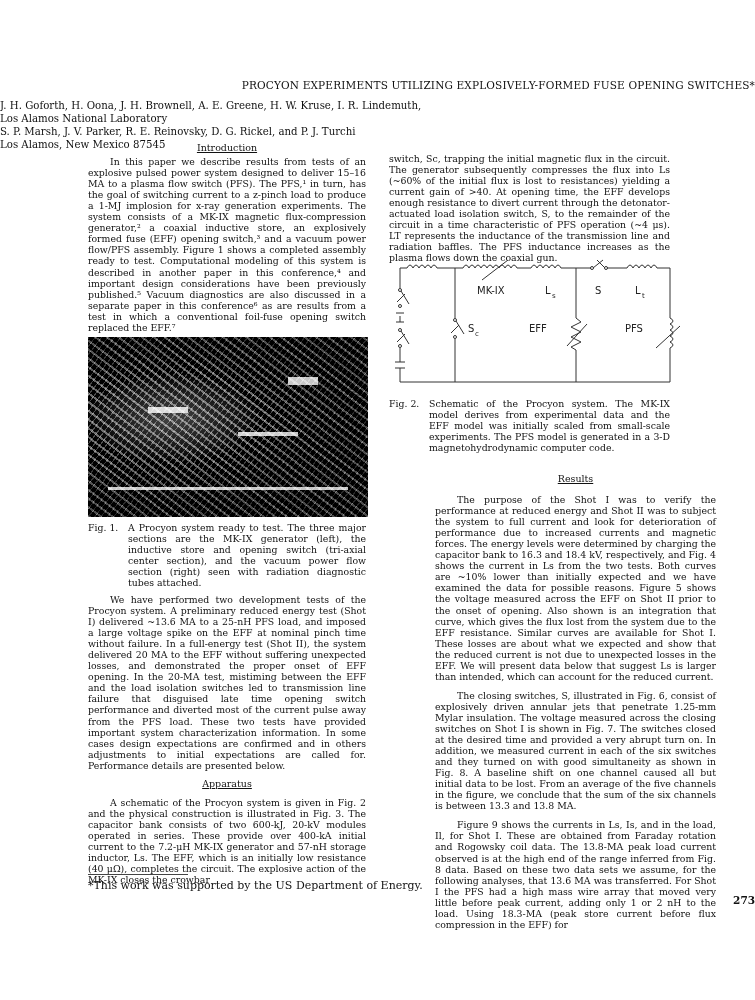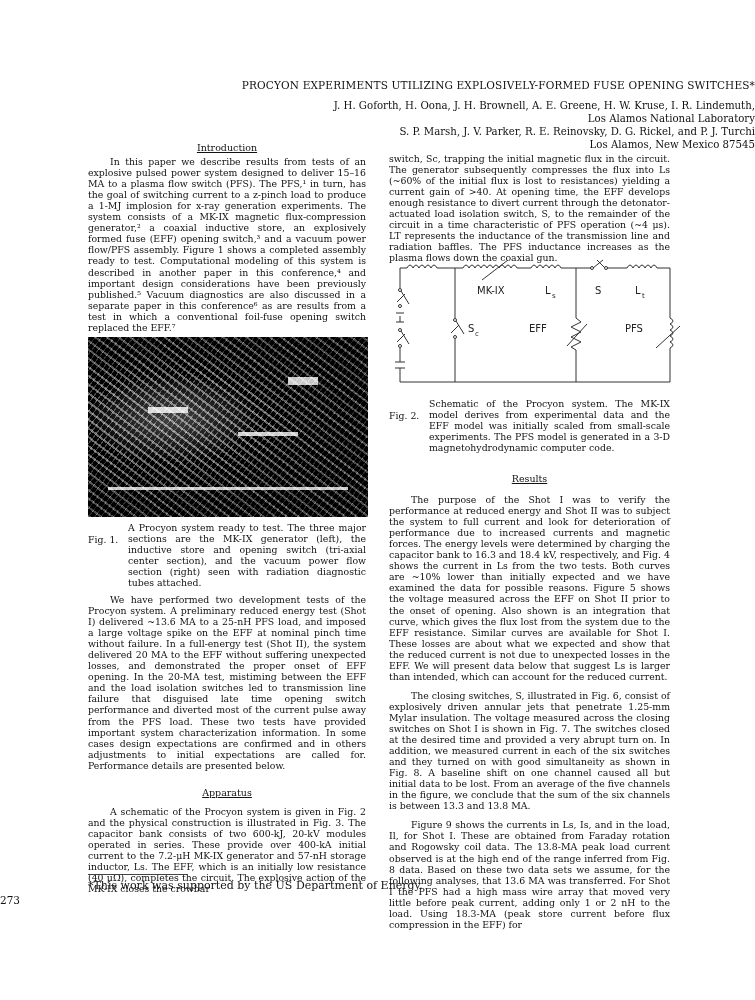--- a/index.html
+++ b/index.html
@@ -1,41 +1,41 @@
 <!DOCTYPE html>
 <html><head>
 <meta charset="utf-8">
 <style>
   html, body { margin: 0; padding: 0; background: #ffffff; }
   body { width: 755px; height: 1000px; position: relative; overflow: hidden;
          font-family: "DejaVu Serif", "Liberation Serif", serif; color: #111; }
   .title { position: absolute; left: 0; width: 755px; top: 79px; text-align: right;
            font-size: 10.5px; letter-spacing: 0.15px; }
-  .authors { position: absolute; left: 0; width: 755px; top: 99px; text-align: right;
+  .authors { position: absolute; left: 0; width: 755px; top: 99px; text-align: left;
              font-size: 10.2px; line-height: 13px; }
   .col { position: absolute; font-size: 9.35px; line-height: 11.05px; text-align: justify; }
   .col p { margin: 0; }
   .indent { text-indent: 22px; }
   .heading { text-align: center; text-decoration: underline; margin: 0; font-size: 9.5px; }
   .left { left: 88px; width: 278px; }
   .right { left: 389px; width: 281px; }
   .photo { position: absolute; left: 88px; top: 337px; width: 280px; height: 180px;
            background:
              repeating-linear-gradient(37deg, rgba(255,255,255,0.35) 0 2px, transparent 2px 7px),
              repeating-linear-gradient(-52deg, rgba(255,255,255,0.25) 0 1px, transparent 1px 5px),
              radial-gradient(ellipse at 30% 45%, #555 0%, #111 45%, #000 70%),
              #000;
            filter: contrast(1.4); }
   .photo .hl { position: absolute; background: #ddd; opacity: 0.8; }
   .caption { position: absolute; font-size: 9.35px; line-height: 11.05px; text-align: justify; }
-  .caption .lbl { position: absolute; left: 0; top: 0; margin-top: 12px; }
+  .caption .lbl { position: absolute; left: 0; top: 0; }
   .caption .txt { margin-left: 40px; }
   .footnote-rule { position: absolute; left: 88px; top: 874px; width: 100px; border-top: 1px solid #444; }
   .footnote { position: absolute; left: 88px; top: 879px; font-size: 11px; }
-  .pagenum { position: absolute; left: 0; width: 755px; top: 894px; text-align: left; font-size: 10.5px; }
+  .pagenum { position: absolute; left: 0; width: 755px; top: 894px; text-align: right; font-size: 10.5px; font-weight: bold; }
   .circuit { position: absolute; left: 395px; top: 258px; width: 290px; height: 128px; }
   .circuit text { font-family: "DejaVu Sans", "Liberation Sans", sans-serif; font-size: 10px; fill: #222; }
 </style>
 </head>
 <body>
 
 <div class="title">PROCYON EXPERIMENTS UTILIZING EXPLOSIVELY-FORMED FUSE OPENING SWITCHES*</div>
 <div class="authors">
   <div>J. H. Goforth, H. Oona, J. H. Brownell, A. E. Greene, H. W. Kruse, I. R. Lindemuth,</div>
   <div>Los Alamos National Laboratory</div>
@@ -55,21 +55,21 @@
   <div class="hl" style="left:200px;top:40px;width:30px;height:8px;"></div>
 </div>
 
 <div class="caption" style="left:88px;top:522px;width:278px;">
   <span class="lbl">Fig. 1.</span>
   <div class="txt">A Procyon system ready to test. The three major sections are the MK-IX generator (left), the inductive store and opening switch (tri-axial center section), and the vacuum power flow section (right) seen with radiation diagnostic tubes attached.</div>
 </div>
 
 <div class="col left" style="top:594px;">
   <p class="indent">We have performed two development tests of the Procyon system. A preliminary reduced energy test (Shot I) delivered ~13.6 MA to a 25-nH PFS load, and imposed a large voltage spike on the EFF at nominal pinch time without failure. In a full-energy test (Shot II), the system delivered 20 MA to the EFF without suffering unexpected losses, and demonstrated the proper onset of EFF opening. In the 20-MA test, mistiming between the EFF and the load isolation switches led to transmission line failure that disguised late time opening switch performance and diverted most of the current pulse away from the PFS load. These two tests have provided important system characterization information. In some cases design expectations are confirmed and in others adjustments to initial expectations are called for. Performance details are presented below.</p>
-  <p class="heading" style="margin-top:16px;">Apparatus</p>
+  <p class="heading" style="margin-top:7px;">Apparatus</p>
   <p class="indent" style="margin-top:8px;">A schematic of the Procyon system is given in Fig. 2 and the physical construction is illustrated in Fig. 3. The capacitor bank consists of two 600-kJ, 20-kV modules operated in series. These provide over 400-kA initial current to the 7.2-μH MK-IX generator and 57-nH storage inductor, Ls. The EFF, which is an initially low resistance (40 μΩ), completes the circuit. The explosive action of the MK-IX closes the crowbar</p>
 </div>
 
 <div class="footnote-rule"></div>
 <div class="footnote">*This work was supported by the US Department of Energy.</div>
 
 <div class="col right" style="top:153px;">
   <p>switch, Sc, trapping the initial magnetic flux in the circuit. The generator subsequently compresses the flux into Ls (~60% of the initial flux is lost to resistances) yielding a current gain of &gt;40. At opening time, the EFF develops enough resistance to divert current through the detonator-actuated load isolation switch, S, to the remainder of the circuit in a time characteristic of PFS operation (~4 μs). LT represents the inductance of the transmission line and radiation baffles. The PFS inductance increases as the plasma flows down the coaxial gun.</p>
 </div>
 
@@ -139,20 +139,20 @@
   <text x="80" y="78" style="font-size:7px">c</text>
   <text x="134" y="74">EFF</text>
   <text x="230" y="74">PFS</text>
 </svg>
 
 <div class="caption" style="left:389px;top:398px;width:281px;">
   <span class="lbl">Fig. 2.</span>
   <div class="txt">Schematic of the Procyon system. The MK-IX model derives from experimental data and the EFF model was initially scaled from small-scale experiments. The PFS model is generated in a 3-D magnetohydrodynamic computer code.</div>
 </div>
 
-<div class="col right" style="top:473px;">
+<div class="col right" style="top:473px;margin-left:46px;">
   <p class="heading">Results</p>
   <p class="indent" style="margin-top:10px;">The purpose of the Shot I was to verify the performance at reduced energy and Shot II was to subject the system to full current and look for deterioration of performance due to increased currents and magnetic forces. The energy levels were determined by charging the capacitor bank to 16.3 and 18.4 kV, respectively, and Fig. 4 shows the current in Ls from the two tests. Both curves are ~10% lower than initially expected and we have examined the data for possible reasons. Figure 5 shows the voltage measured across the EFF on Shot II prior to the onset of opening. Also shown is an integration that curve, which gives the flux lost from the system due to the EFF resistance. Similar curves are available for Shot I. These losses are about what we expected and show that the reduced current is not due to unexpected losses in the EFF. We will present data below that suggest Ls is larger than intended, which can account for the reduced current.</p>
   <p class="indent" style="margin-top:8px;">The closing switches, S, illustrated in Fig. 6, consist of explosively driven annular jets that penetrate 1.25-mm Mylar insulation. The voltage measured across the closing switches on Shot I is shown in Fig. 7. The switches closed at the desired time and provided a very abrupt turn on. In addition, we measured current in each of the six switches and they turned on with good simultaneity as shown in Fig. 8. A baseline shift on one channel caused all but initial data to be lost. From an average of the five channels in the figure, we conclude that the sum of the six channels is between 13.3 and 13.8 MA.</p>
   <p class="indent" style="margin-top:8px;">Figure 9 shows the currents in Ls, Is, and in the load, Il, for Shot I. These are obtained from Faraday rotation and Rogowsky coil data. The 13.8-MA peak load current observed is at the high end of the range inferred from Fig. 8 data. Based on these two data sets we assume, for the following analyses, that 13.6 MA was transferred. For Shot I the PFS had a high mass wire array that moved very little before peak current, adding only 1 or 2 nH to the load. Using 18.3-MA (peak store current before flux compression in the EFF) for</p>
 </div>
 
 <div class="pagenum">273</div>
 
 </body></html>

